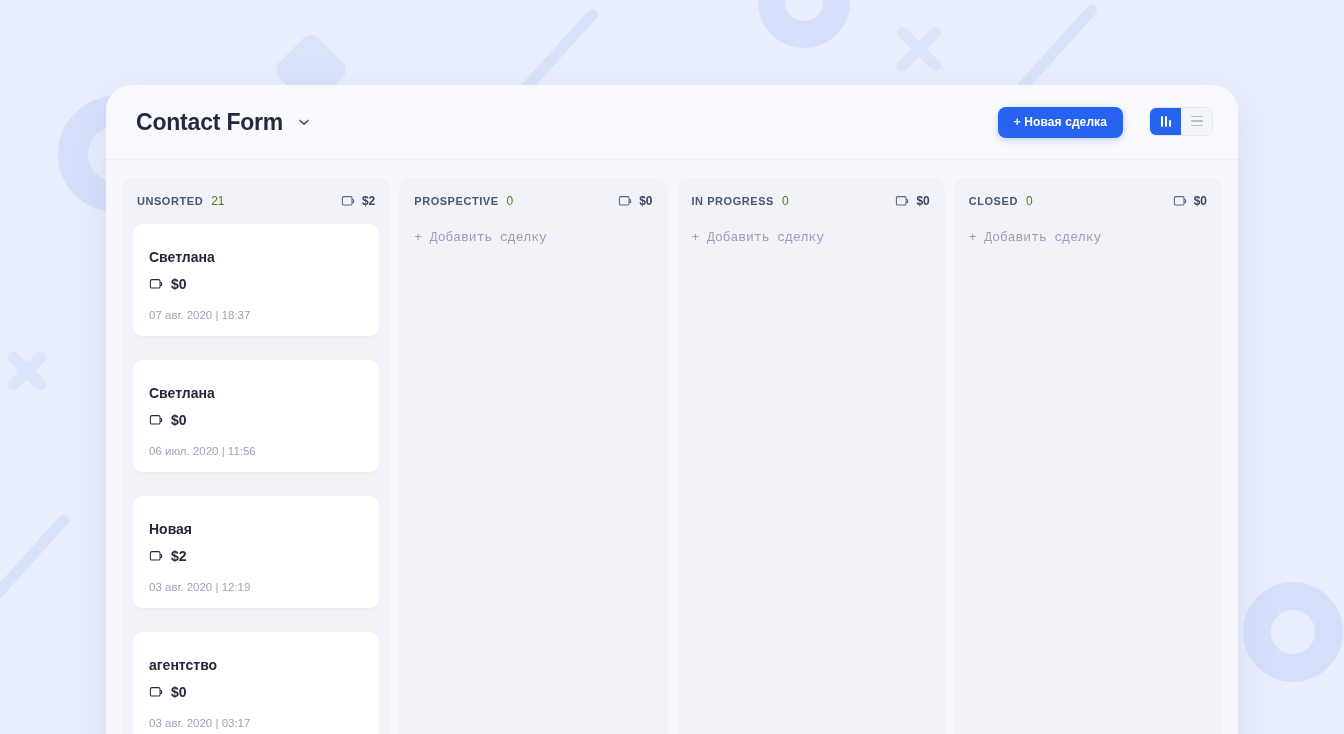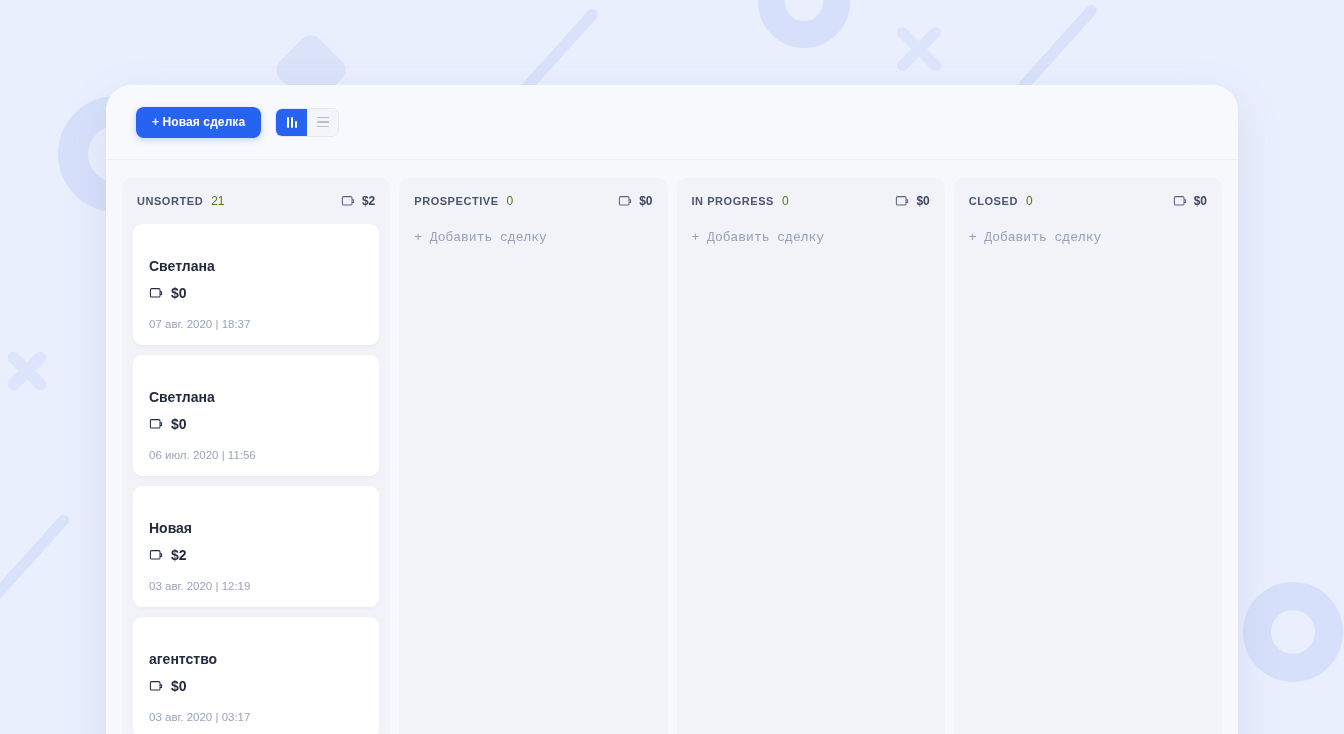--- a/index.html
+++ b/index.html
@@ -82,22 +82,21 @@
     color: #242a3d;
     letter-spacing: -0.2px;
   }
   .chev {
     width: 14px;
     height: 14px;
     display: block;
   }
   .header-actions {
     display: flex;
-    align-items: center;
-    gap: 14px;
+    gap: 26px;
   }
   .btn-primary {
     background: #2563f0;
     color: #fff;
     border: none;
     border-radius: 8px;
     font-size: 12px;
     font-weight: bold;
     padding: 0 16px;
     height: 31px;
@@ -195,22 +194,22 @@
     font-size: 13px;
     color: #97a0b7;
     padding: 6px 4px 6px 4px;
     cursor: pointer;
     font-family: Liberation Mono, monospace;
   }
 
   .card {
     background: #fff;
     border-radius: 9px;
-    padding: 34px 16px 15px 16px;
-    margin-bottom: 10px;
+    padding: 25px 16px 15px 16px;
+    margin-bottom: 24px;
     box-shadow: 0 1px 3px rgba(80,100,160,0.07);
   }
   .card-name {
     font-size: 14px;
     font-weight: bold;
     color: #242a3d;
     margin-bottom: 11px;
   }
   .card-amount-row {
     display: flex;
@@ -251,20 +250,28 @@
   </div>
   <div class="xmark" style="left:-4px; top:340px; width:62px; height:62px;">
     <span style="width:12px; height:50px; transform:translate(-50%,-50%) rotate(45deg);"></span>
     <span style="width:12px; height:50px; transform:translate(-50%,-50%) rotate(-45deg);"></span>
   </div>
 </div>
 
 <div class="app-window">
 
   <div class="app-header">
+    <div class="title-wrap">
+      <span class="page-title">Contact Form</span>
+      <span>
+        <svg class="chev" viewBox="0 0 14 14" fill="none">
+          <path d="M3 5.5L7 9.2L11 5.5" stroke="#4a5570" stroke-width="1.7" stroke-linecap="round" stroke-linejoin="round"></path>
+        </svg>
+      </span>
+    </div>
 
     <div class="header-actions">
       <button class="btn-primary">+ Новая сделка</button>
 
       <div class="view-toggle">
         <div class="vt-seg active">
           <span class="bars">
               <i></i>
               <i></i>
               <i></i>

